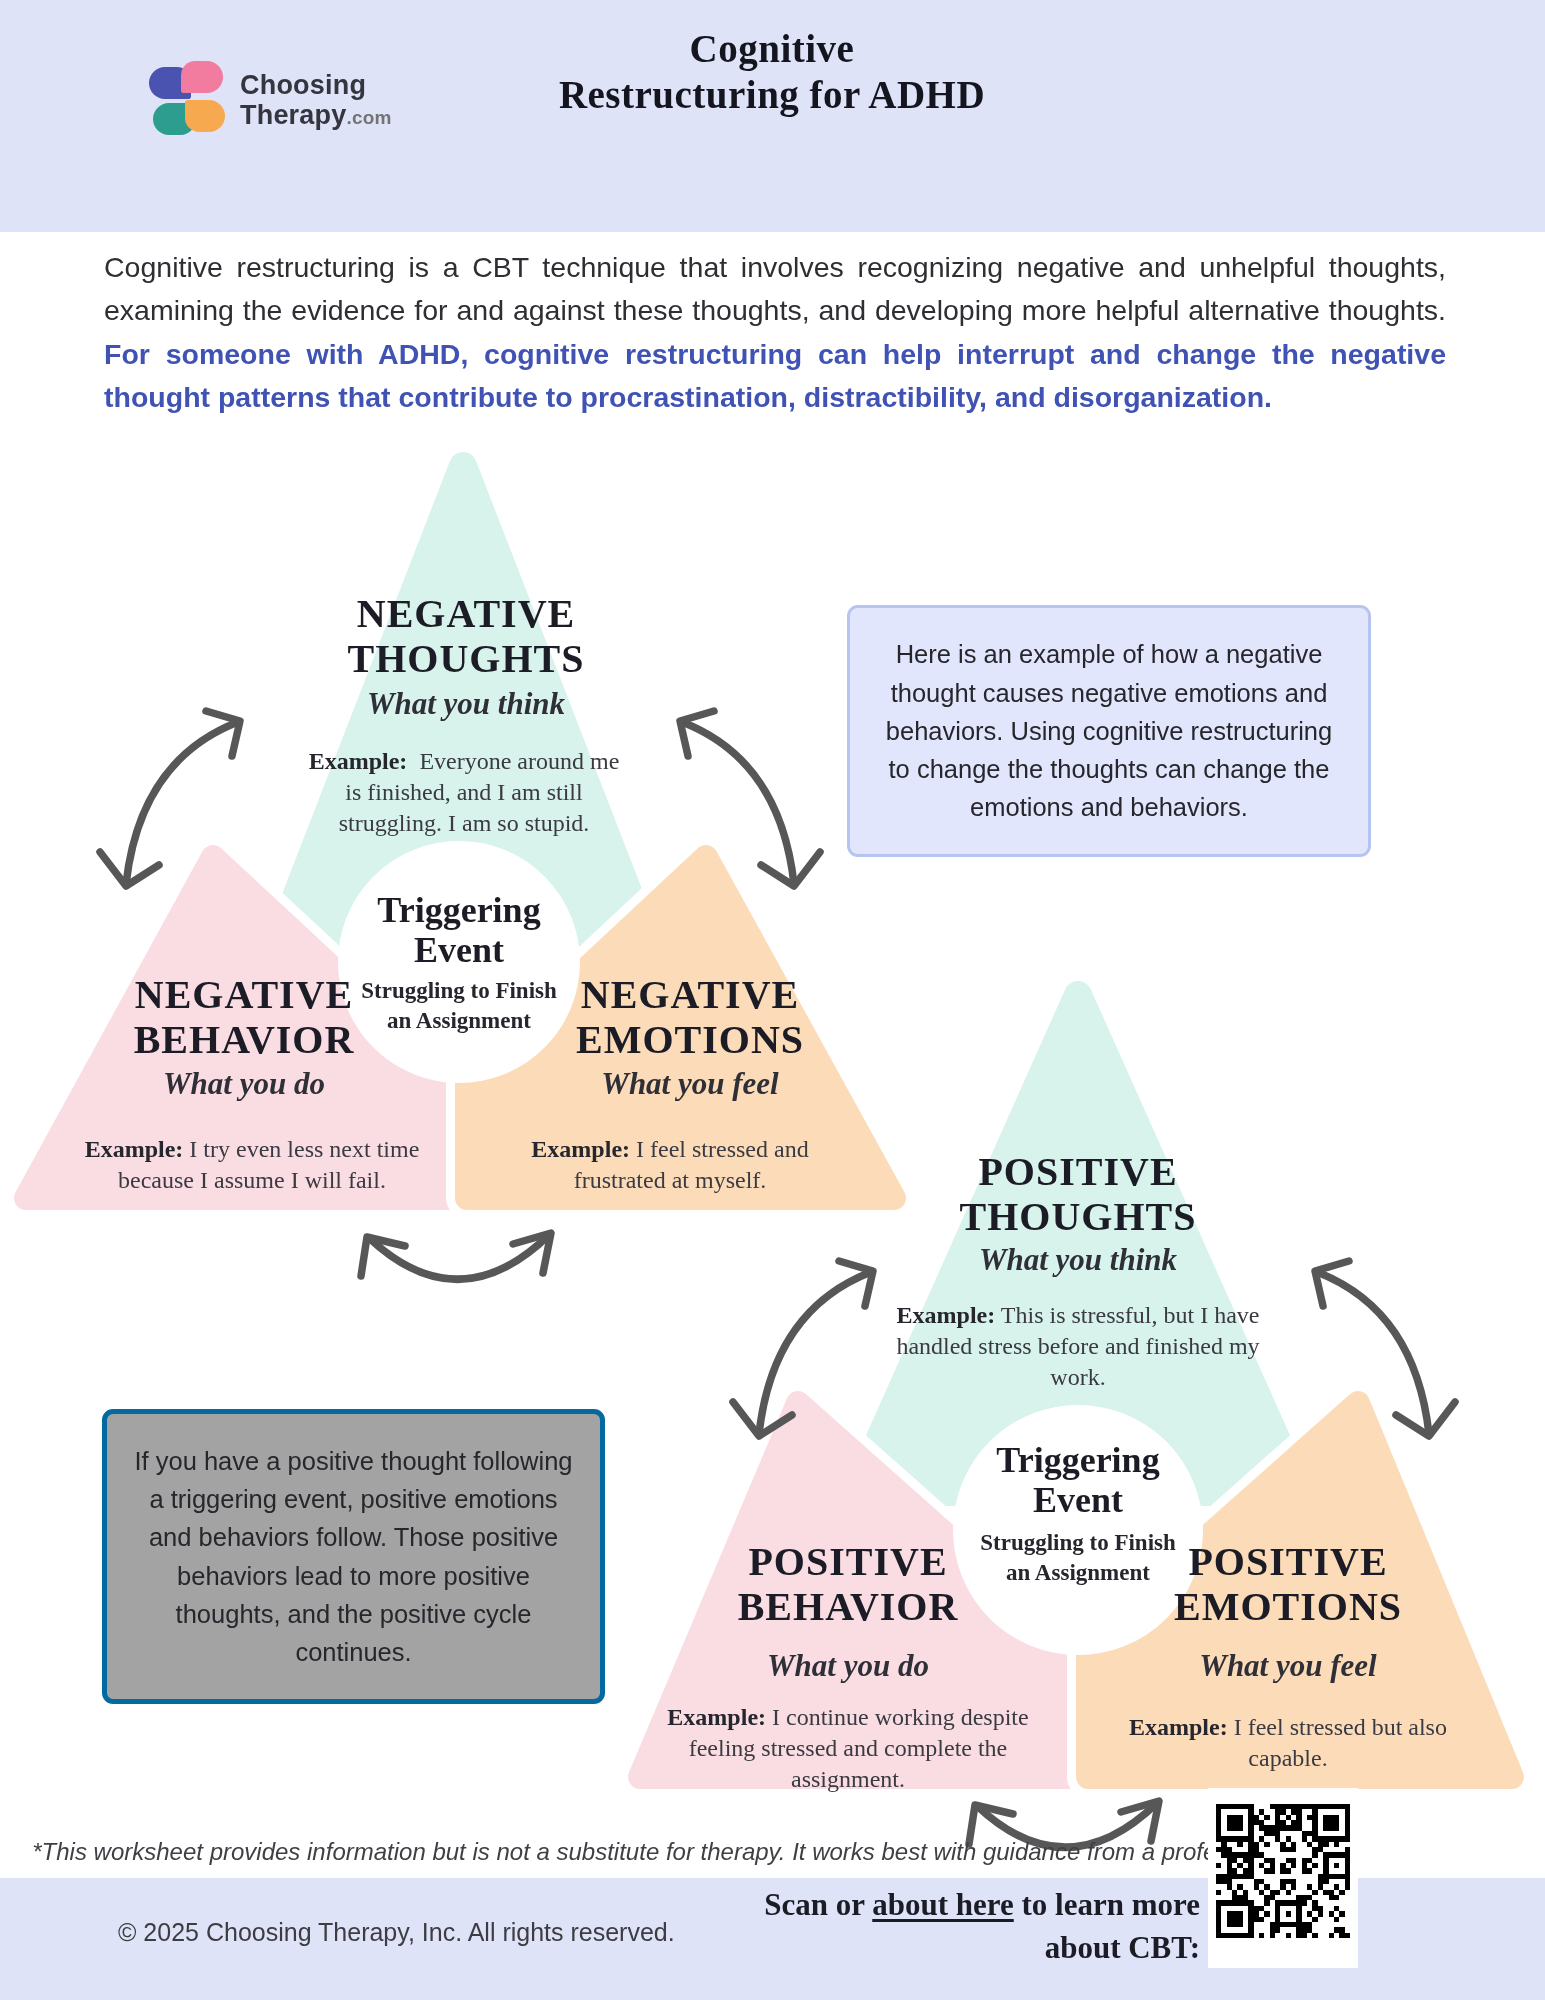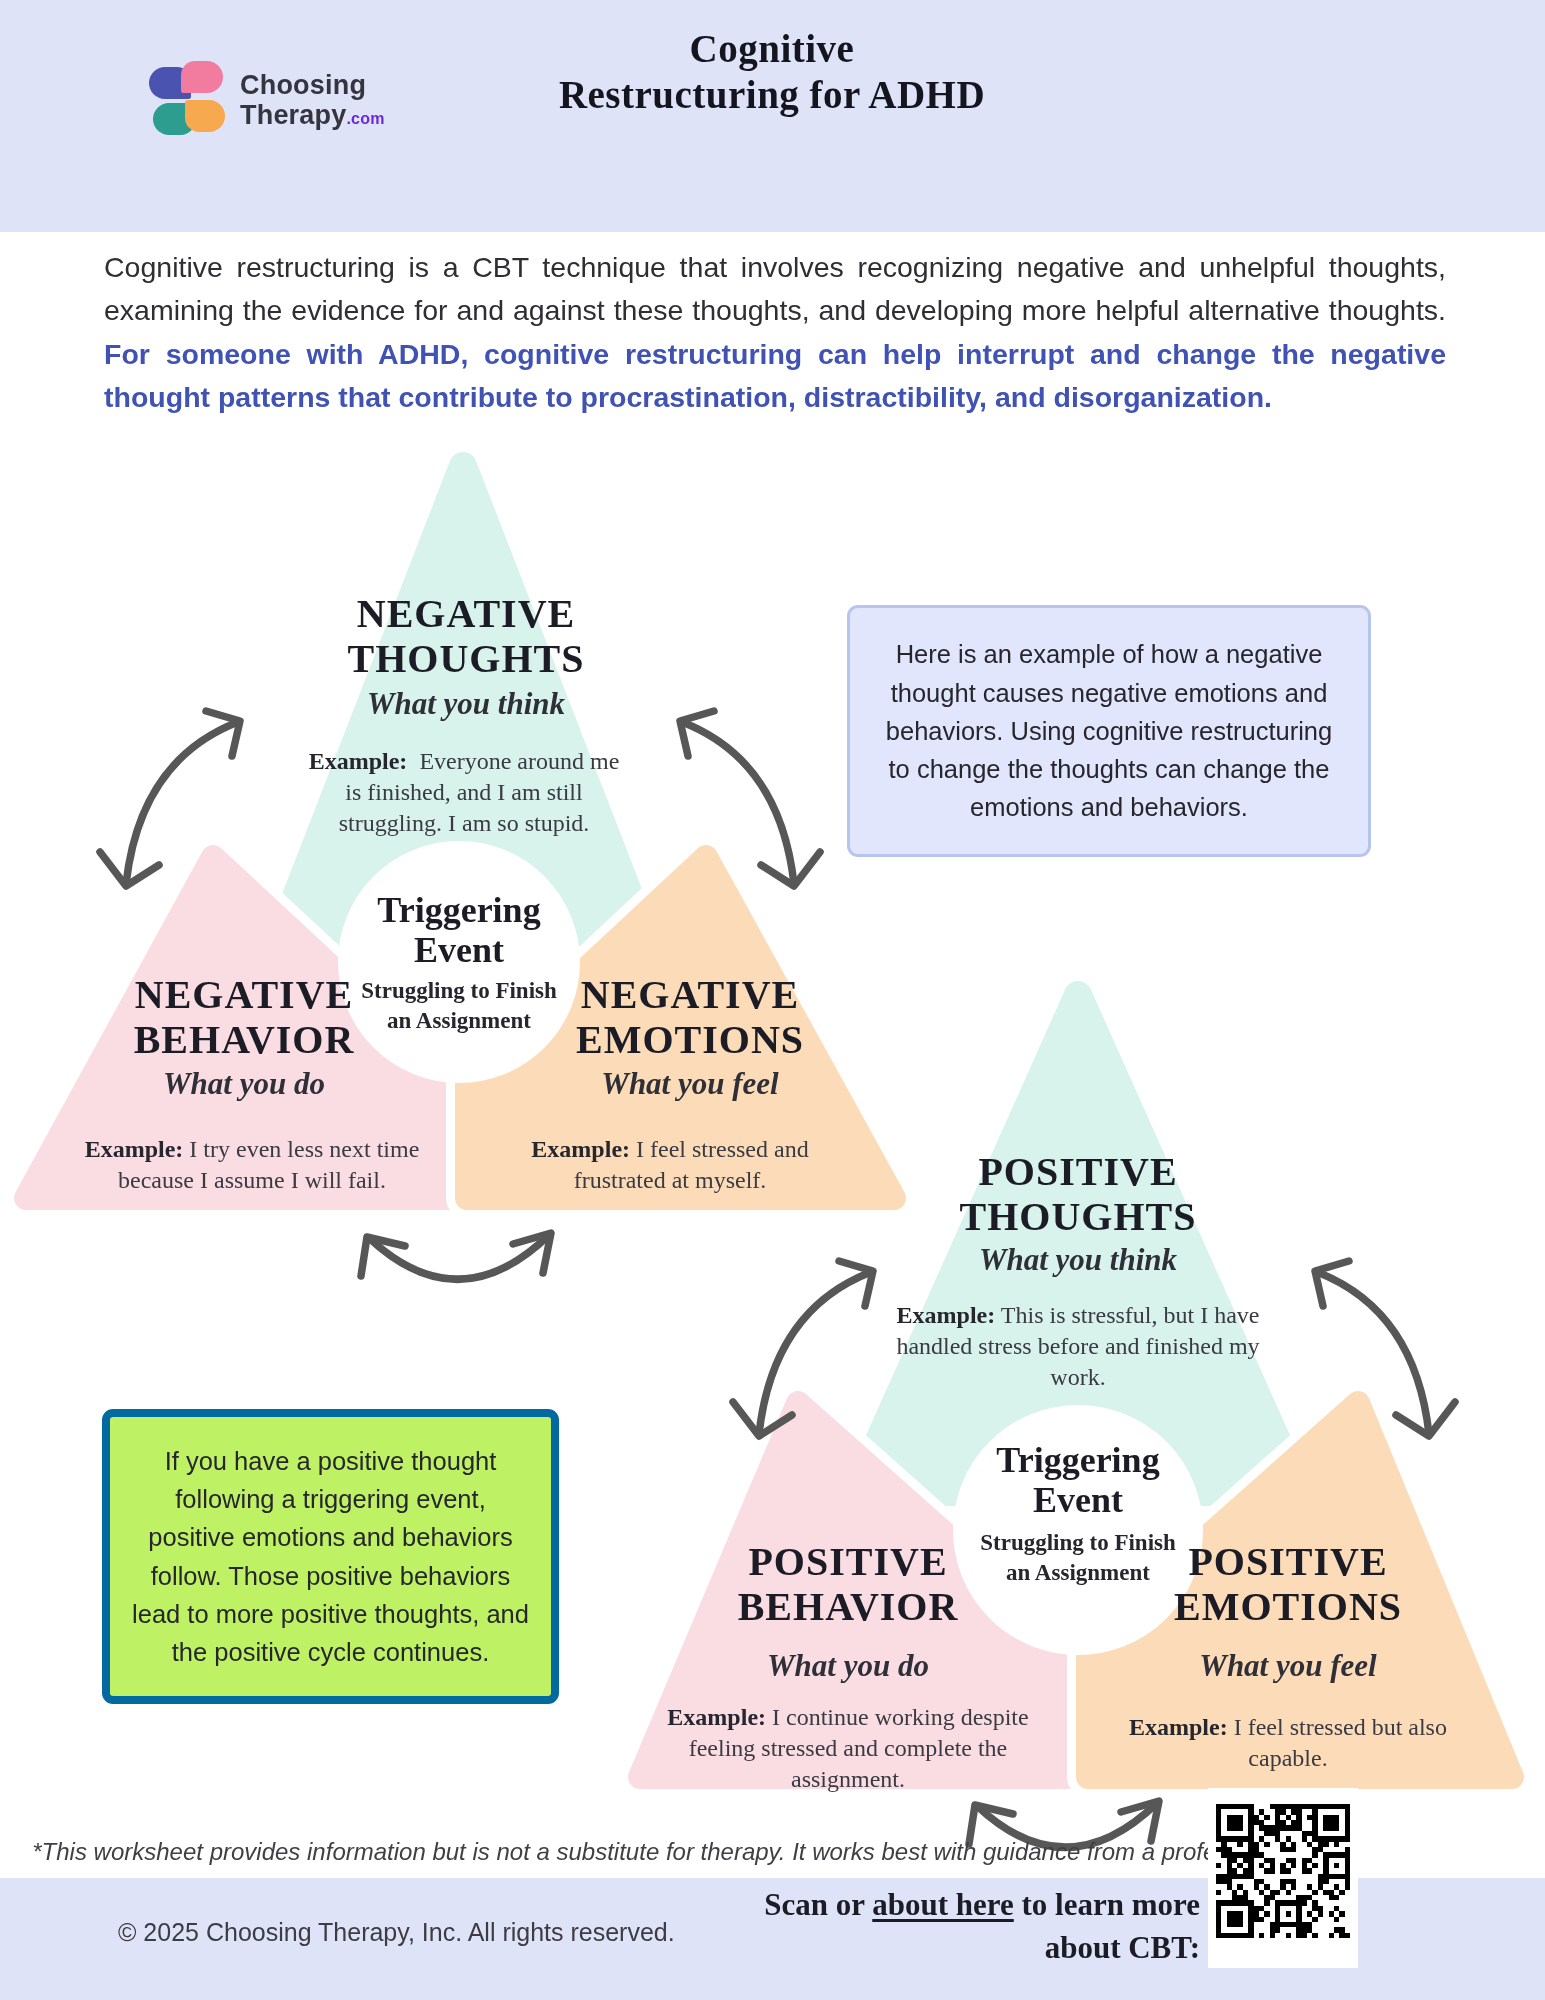--- a/index.html
+++ b/index.html
@@ -15,21 +15,21 @@
   
   .logo{left:148px;top:58px;width:320px;height:84px;}
   .logo-icon{position:absolute;left:0;top:2px;width:78px;height:78px;}
   .petal{position:absolute;}
   .petal-indigo{left:1px;top:7px;width:42px;height:32px;background:#4a53b0;border-radius:17px 15px 3px 17px;}
   .petal-pink{left:33px;top:1px;width:42px;height:32px;background:#f27ba0;border-radius:15px 17px 17px 3px;}
   .petal-teal{left:5px;top:43px;width:42px;height:32px;background:#2d9d8f;border-radius:17px 3px 15px 17px;}
   .petal-orange{left:37px;top:40px;width:40px;height:32px;background:#f6a94f;border-radius:3px 17px 17px 15px;}
   .logo-text{position:absolute;left:92px;top:12px;font-weight:700;color:#35353f;
       font-size:27px;line-height:1.12;letter-spacing:.2px;}
-  .logo-suffix{font-size:16px;font-weight:700;color:#6d28d9;}
+  .logo-suffix{font-size:19px;font-weight:700;color:#737373;}
   
   .intro{left:104px;top:246px;width:1342px;font-size:28.5px;line-height:1.52;
       text-align:justify;color:#2e2e33;}
   .intro .hl{color:#4053b4;font-weight:700;}
   
   .tri-title{font-family:"Liberation Serif",serif;font-weight:700;font-size:40px;
       line-height:1.12;color:#1c1c26;letter-spacing:1px;white-space:nowrap;}
   .tri-sub{font-family:"Liberation Serif",serif;font-style:italic;font-weight:700;
       font-size:31px;color:#2f2f38;white-space:nowrap;}
   .tri-ex{font-family:"Liberation Serif",serif;font-size:24px;font-weight:500;
@@ -37,22 +37,22 @@
   .tri-ex b{font-weight:700;color:#26262e;}
   .trig-title{font-family:"Liberation Serif",serif;font-weight:700;font-size:36px;
       line-height:1.12;color:#1c1c26;white-space:nowrap;text-align:center;}
   .trig-sub{font-family:"Liberation Serif",serif;font-weight:700;font-size:23px;
       line-height:1.3;color:#26262e;white-space:nowrap;}
   
   .callout{border-radius:11px;font-size:25.5px;line-height:1.5;color:#26262c;
       display:flex;align-items:center;justify-content:center;text-align:center;box-sizing:border-box;}
   .callout-blue{left:847px;top:605px;width:524px;height:252px;background:#e2e6fc;
       border:3px solid #b8c4f0;padding:14px 22px;}
-  .callout-teal{left:102px;top:1409px;width:457px;height:295px;background:#bef264;
-      border:8px solid #0369a1;padding:14px 20px;}
+  .callout-teal{left:102px;top:1409px;width:503px;height:295px;background:#a3a3a3;
+      border:5px solid #0369a1;padding:14px 20px;}
   
   .disclaimer{left:0px;top:1838px;width:1330px;text-align:center;font-style:italic;
       font-size:24px;color:#3f3f45;}
   .copyright{left:118px;top:1918px;font-size:25px;color:#3c3c42;}
   .scan-text{right:345px;top:1884px;width:560px;text-align:right;
       font-family:"Liberation Serif",serif;font-weight:700;font-size:31px;line-height:1.38;color:#1c1c26;}
   .scan-link{text-decoration:underline;text-underline-offset:4px;cursor:pointer;}
   .qr-box{left:1208px;top:1788px;width:150px;height:180px;background:#ffffff;}
   .qr-box svg{position:absolute;left:8px;top:16px;}
   svg{display:block;}

